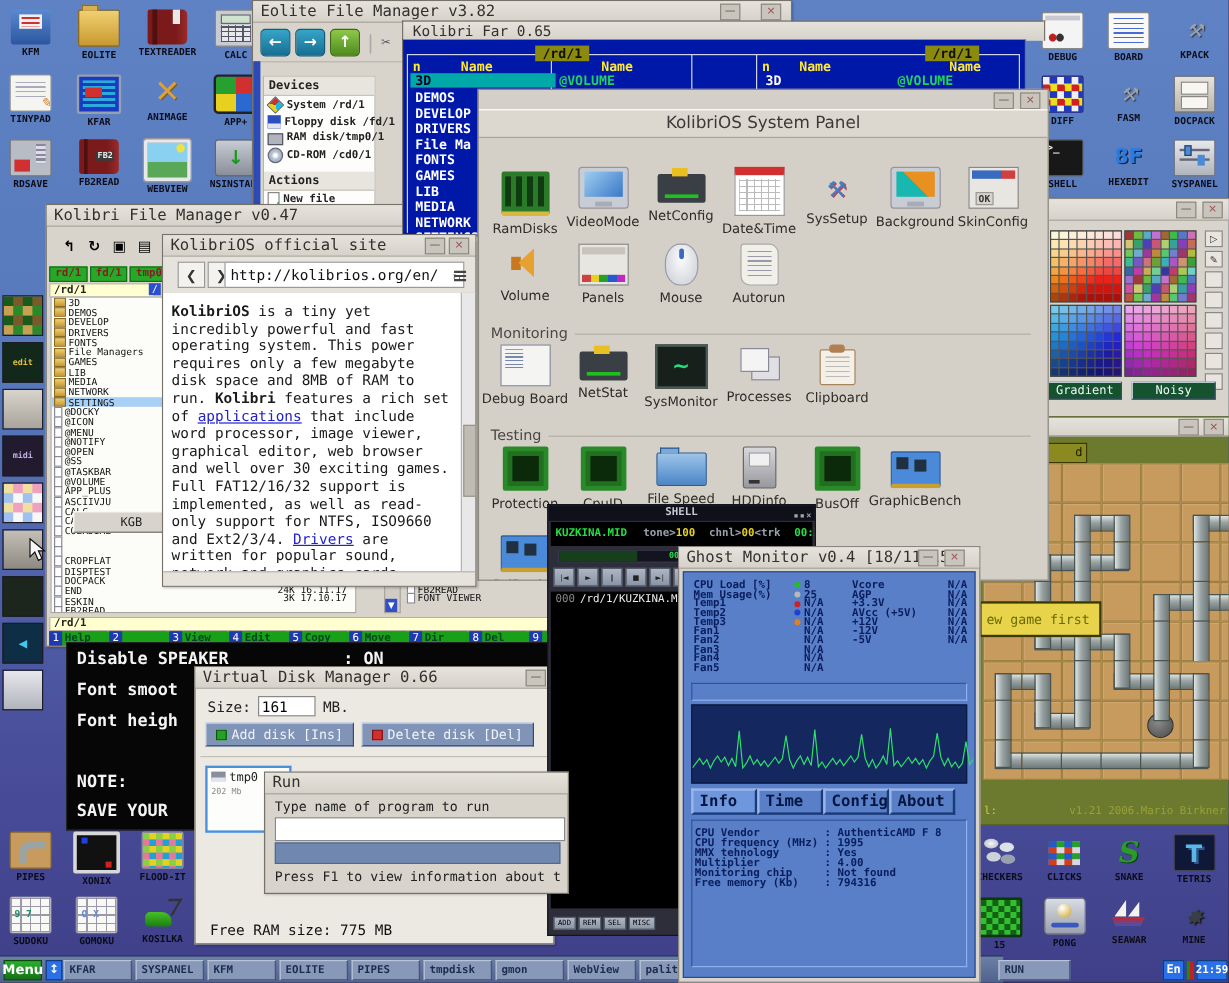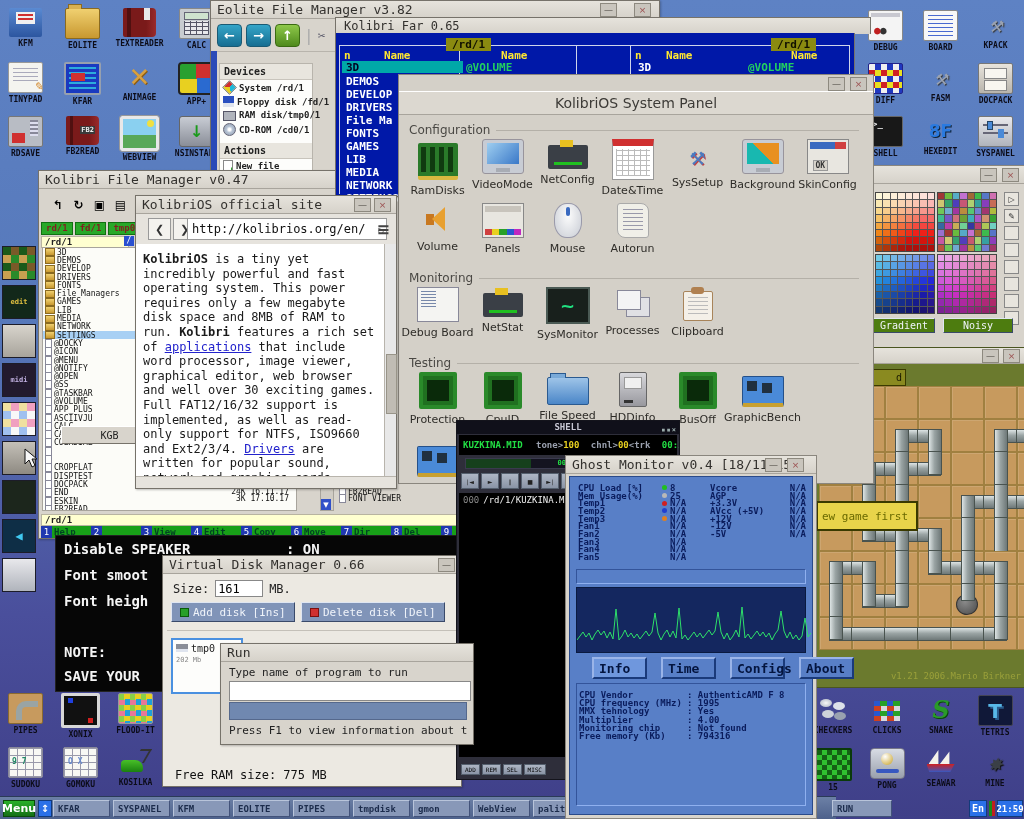--- a/index.html
+++ b/index.html
@@ -308,21 +308,21 @@
   .srow{display:flex;align-items:center;height:7.7px}
   #gm-sensors{position:absolute;left:8px;top:7px;right:6px}
   .sl{width:84px;font:bold 9px "DejaVu Sans Mono",monospace;color:#0a1c5c;white-space:nowrap}
   .dot{width:5px;height:5px;border-radius:50%;margin-right:3px;flex:none}
   .sv{width:30px;font:bold 9px "DejaVu Sans Mono",monospace;color:#0a1c5c}
   #gm-sensors2{position:absolute;left:140px;top:7px;right:6px}
   .sl2{width:66px;font:bold 9px "DejaVu Sans Mono",monospace;color:#0a1c5c;white-space:nowrap}
   .sv2{flex:1;text-align:right;font:bold 9px "DejaVu Sans Mono",monospace;color:#0a1c5c}
   #gm-empty{position:absolute;left:6px;right:6px;top:92px;height:13px;border:1px solid #33549a;border-bottom-color:#8fb0ef;border-right-color:#8fb0ef}
   #gm-graph{position:absolute;left:6px;right:6px;top:110px;height:64px;background:#14275f;border:1px solid #0a1a40}
-  #gm-tabs{position:absolute;left:22px;top:180px;display:flex;gap:14px}
+  #gm-tabs{position:absolute;left:6px;top:180px;display:flex;gap:0}
   .gtab{width:55px;height:22px;background:#587fc7;border:2px solid;border-color:#9ab4e8 #1a3a7a #1a3a7a #9ab4e8;
     font:bold 13px "DejaVu Sans Mono",monospace;color:#04153f;text-align:left;padding:0 5px;line-height:19px}
   .tab-Info{background:#6f97dd}
   #gm-info{position:absolute;left:6px;right:6px;top:206px;bottom:8px;border:1px solid #33549a;border-bottom-color:#8fb0ef;border-right-color:#8fb0ef;padding:6px 2px}
   .irow{display:flex;height:8.2px}
   .il{width:108px;font:bold 9px "DejaVu Sans Mono",monospace;color:#0a1c5c;white-space:nowrap}
   .iv{font:bold 9px "DejaVu Sans Mono",monospace;color:#0a1c5c;white-space:nowrap}
   .iv::before{content:": "}
   
   #pipes{left:815px;top:347px;width:209px;height:339px;z-index:4;background:#6b7a2e;border:1px solid #4a5520}
@@ -353,21 +353,21 @@
     font:9px "DejaVu Sans Mono",monospace;color:#c8cc50}
   #pipes-foot .ver{color:#9aa03a}
   
   #palitra{left:858px;top:165px;width:166px;height:182px;z-index:3;background:#d8d4cc;border:1px solid #8a867e}
   .pgrid{position:absolute;width:58px;height:58px;display:grid;grid-template-columns:repeat(8,1fr);grid-auto-rows:1fr;gap:1px;
     background:#555;border:1px solid #444}
   .pgrid i{display:block}
   #pal-tools{position:absolute;right:6px;top:26px;display:flex;flex-direction:column;gap:3px}
   .ptool{width:15px;height:14px;background:#e8e5de;border:1px solid #888;font:8px "DejaVu Sans",sans-serif;
     color:#333;display:flex;align-items:center;justify-content:center;padding:0}
-  .palbtn{position:absolute;top:152px;height:15px;background:#4d7c0f;border:1px solid;border-color:#dfe6f2 #3a4a6a #3a4a6a #dfe6f2;
+  .palbtn{position:absolute;top:152px;height:15px;background:#14532d;border:1px solid;border-color:#dfe6f2 #3a4a6a #3a4a6a #dfe6f2;
     color:#f0f4fa;font:10px "DejaVu Sans Mono",monospace;display:flex;align-items:center;justify-content:center}
   
   #irc-input{position:absolute;left:205px;top:787px;width:337px;height:12px;background:#fff;border:1px solid #000;z-index:14;
     font:10px "DejaVu Sans Mono",monospace;color:#111;line-height:12px;padding:0 2px;white-space:nowrap}
   #irc-input .caret{display:inline-block;width:1px;height:9px;background:#000;vertical-align:middle}
   
   #cursor{position:absolute;left:24px;top:448px;z-index:30}
 </style>
 </head>
 <body>
@@ -1219,23 +1219,20 @@
     <div id="pipes-foot">
       <span>l:</span>
       <span class="ver">v1.21 2006.Mario Birkner</span>
     </div>
   </div>
 
   <div class="abs" id="syspanel">
     <span class="wbtn" style="right:28px;top:2px">—</span>
     <span class="wbtn x" style="right:6px;top:2px">×</span>
     <div id="sp-caption">KolibriOS System Panel</div>
-    <div class="sp-section" style="top:48px">
-      <span>Configuration</span>
-    </div>
     <div class="sp-row" style="top:64px">
 
     <div class="spcell">
         <div class="spi s-ram"></div>
         <span class="spl">RamDisks</span>
       </div>
         <div class="spcell">
         <div class="spi s-monitor"></div>
         <span class="spl">VideoMode</span>
       </div>

